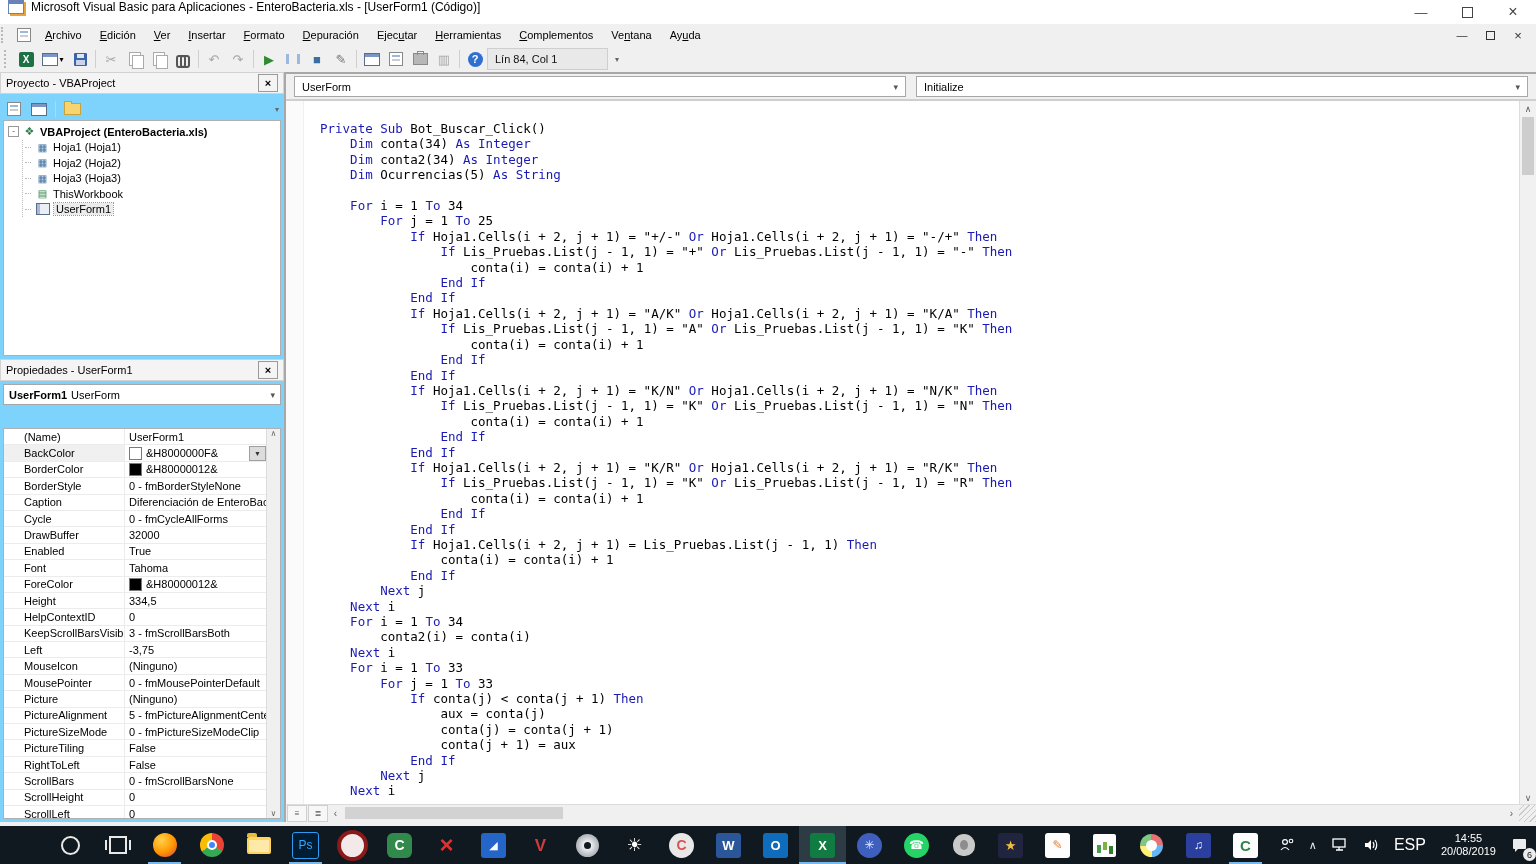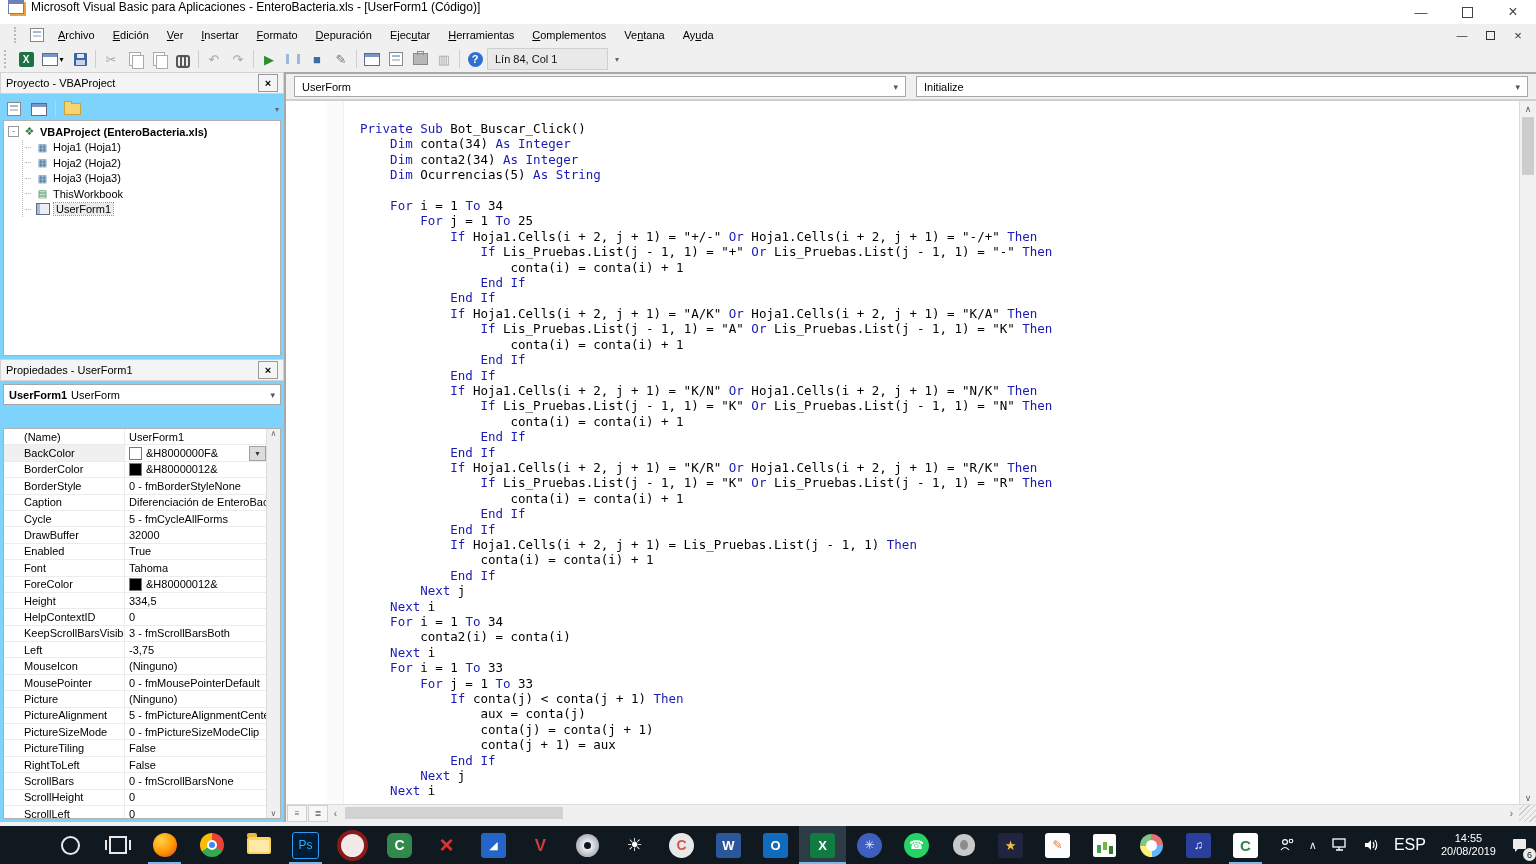--- a/index.html
+++ b/index.html
@@ -13,21 +13,21 @@
             align-items:flex-start;gap:7px;padding-left:8px;font-size:12px;border-bottom:1px solid #ececec;}
   .app-ic{width:14px;height:12px;background:#fff;border:1px solid #6a82b8;position:relative;box-shadow:2px 2px 0 #e8a33d;}
   .app-ic::before{content:"";position:absolute;top:0;left:0;right:0;height:3px;background:#6a82b8;}
   .win-controls{margin-left:auto;display:flex;align-items:center;height:100%;}
   .wc{width:46px;height:100%;display:flex;align-items:center;justify-content:center;color:#444;font-size:13px;}
   .ic-restore{width:9px;height:9px;border:1px solid #444;position:relative;background:#fff;}
   .ic-restore::before{content:"";position:absolute;top:-4px;left:2px;width:9px;height:9px;border:1px solid #444;z-index:-1;}
 
   
   .menubar{position:absolute;top:24px;left:0;right:0;height:22px;background:#f0f0f0;display:flex;
-           align-items:center;padding-left:14px;}
+           align-items:center;padding-left:1px;}
   .menubar .grip{width:5px;height:16px;border-left:2px dotted #b9b9b9;margin-right:4px;}
   .menu-item{padding:3px 9px;white-space:nowrap;}
   .mdi-controls{margin-left:auto;display:flex;align-items:center;gap:0;margin-right:4px;}
   .mdi-btn{width:28px;height:18px;display:flex;align-items:center;justify-content:center;color:#333;font-size:11px;}
   .ic-restore-s{width:7px;height:7px;border:1px solid #333;position:relative;background:#f0f0f0;}
   .ic-restore-s::before{content:"";position:absolute;top:-3px;left:2px;width:7px;height:7px;border:1px solid #333;z-index:-1;}
 
   
   .toolbar{position:absolute;top:46px;left:0;right:0;height:26px;background:#f0f0f0;
            border-bottom:1px solid #d6d6d6;display:flex;align-items:center;padding-left:4px;}
@@ -107,21 +107,21 @@
            display:flex;flex-direction:column;justify-content:space-between;align-items:center;color:#666;font-size:8px;}
 
   
   #codewin{position:absolute;left:284px;top:72px;right:0;bottom:42px;background:#fff;
            border-left:2px solid #a8a8a8;border-top:2px solid #a8a8a8;}
   .combo-row{height:25px;background:#f0f0f0;display:flex;align-items:center;gap:10px;
              padding:0 8px;border-bottom:2px solid #cfcfcf;}
   .combo{flex:1;height:19px;background:#fff;border:1px solid #a7a7a7;display:flex;align-items:center;
          padding:0 7px;font-size:11px;}
   .combo .chev{margin-left:auto;color:#555;font-size:9px;}
-  .code-pane{position:absolute;top:27px;left:0;right:16px;bottom:17px;background:#fff;overflow:hidden;margin-left:40px;}
+  .code-pane{position:absolute;top:27px;left:0;right:16px;bottom:17px;background:#fff;overflow:hidden;}
   .margin-bar{position:absolute;top:0;bottom:0;left:0;width:17px;background:#fbfbfb;border-right:1px solid #f0f0f0;}
   .code-lines{position:absolute;top:20px;left:34px;white-space:pre;
               font-family:"DejaVu Sans Mono",monospace;font-size:12.5px;line-height:15.4px;color:#000;}
   .kw{color:#1a1ab4;}
   .vscroll{position:absolute;top:27px;right:0;width:16px;bottom:17px;background:#f1f1f1;
            border-left:1px solid #dcdcdc;}
   .vscroll .arr{position:absolute;left:0;right:0;height:15px;display:flex;align-items:center;justify-content:center;color:#606060;font-size:9px;}
   .vscroll .arr.up{top:0;} .vscroll .arr.down{bottom:0;}
   .vthumb{position:absolute;top:16px;left:2px;right:2px;height:58px;background:#cdcdcd;}
   .code-bottom{position:absolute;left:0;right:0;bottom:0;height:17px;background:#f0f0f0;
@@ -385,21 +385,21 @@
           </div>
           <div class="prop-row">
             <span class="prop-name">Caption</span>
             <span class="prop-val">
               <span>Diferenciación de EnteroBacteria</span>
             </span>
           </div>
           <div class="prop-row">
             <span class="prop-name">Cycle</span>
             <span class="prop-val">
-              <span>5 - fmCycleAllForms</span>
+              <span>0 - fmCycleAllForms</span>
             </span>
           </div>
           <div class="prop-row">
             <span class="prop-name">DrawBuffer</span>
             <span class="prop-val">
               <span>32000</span>
             </span>
           </div>
           <div class="prop-row">
             <span class="prop-name">Enabled</span>

